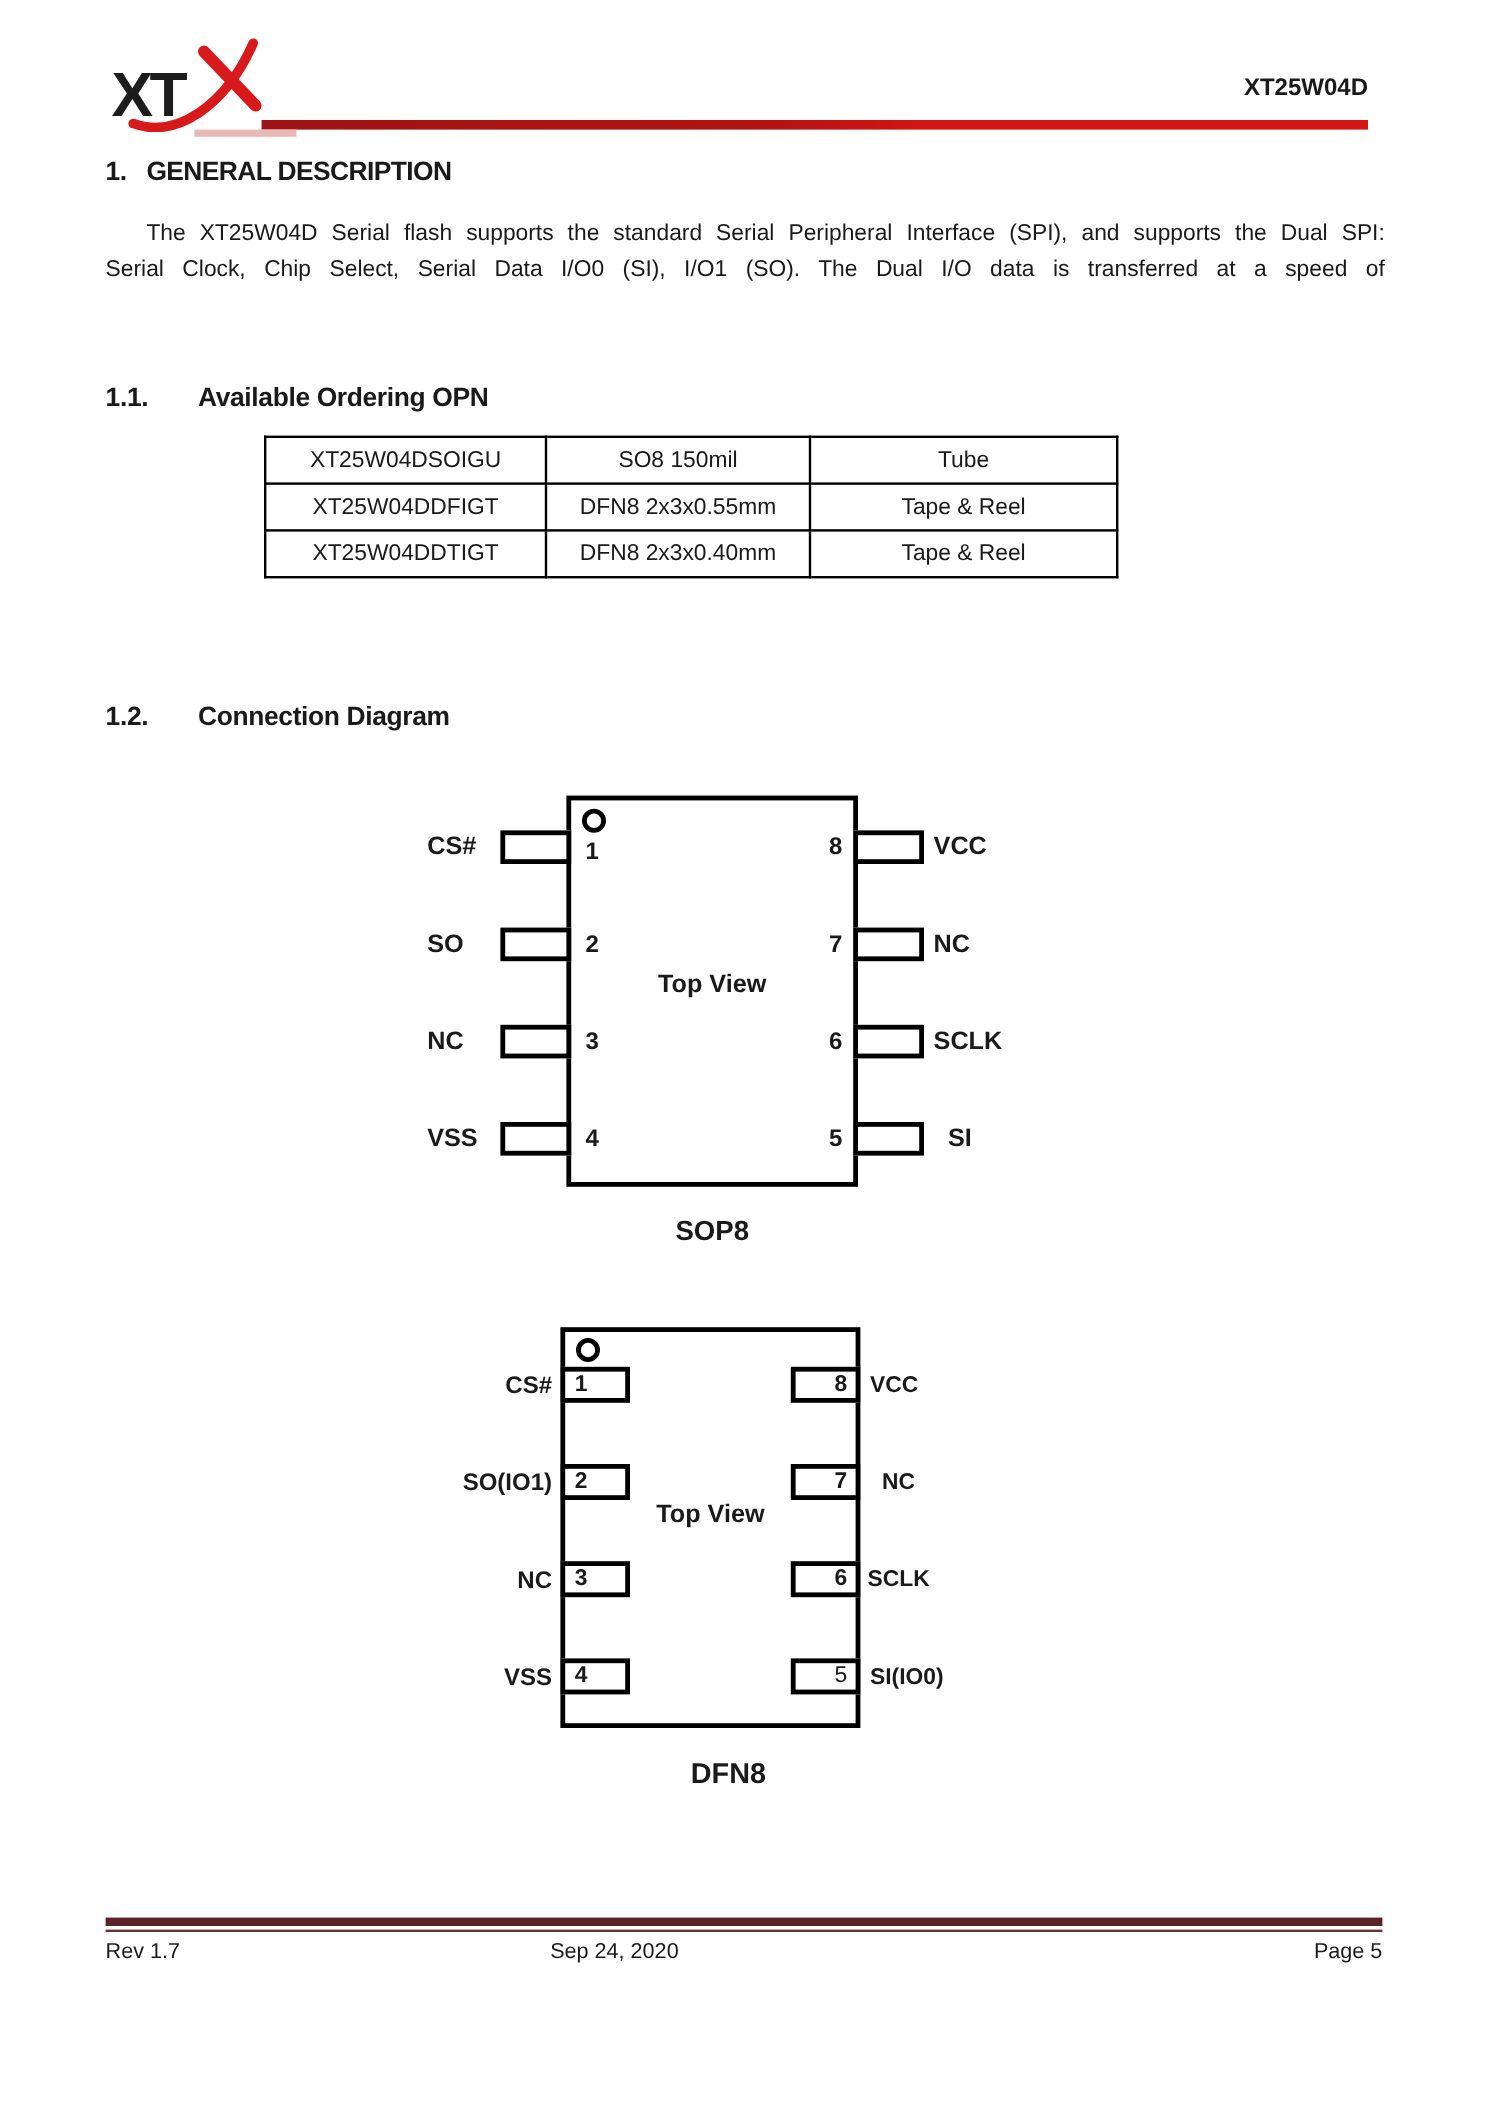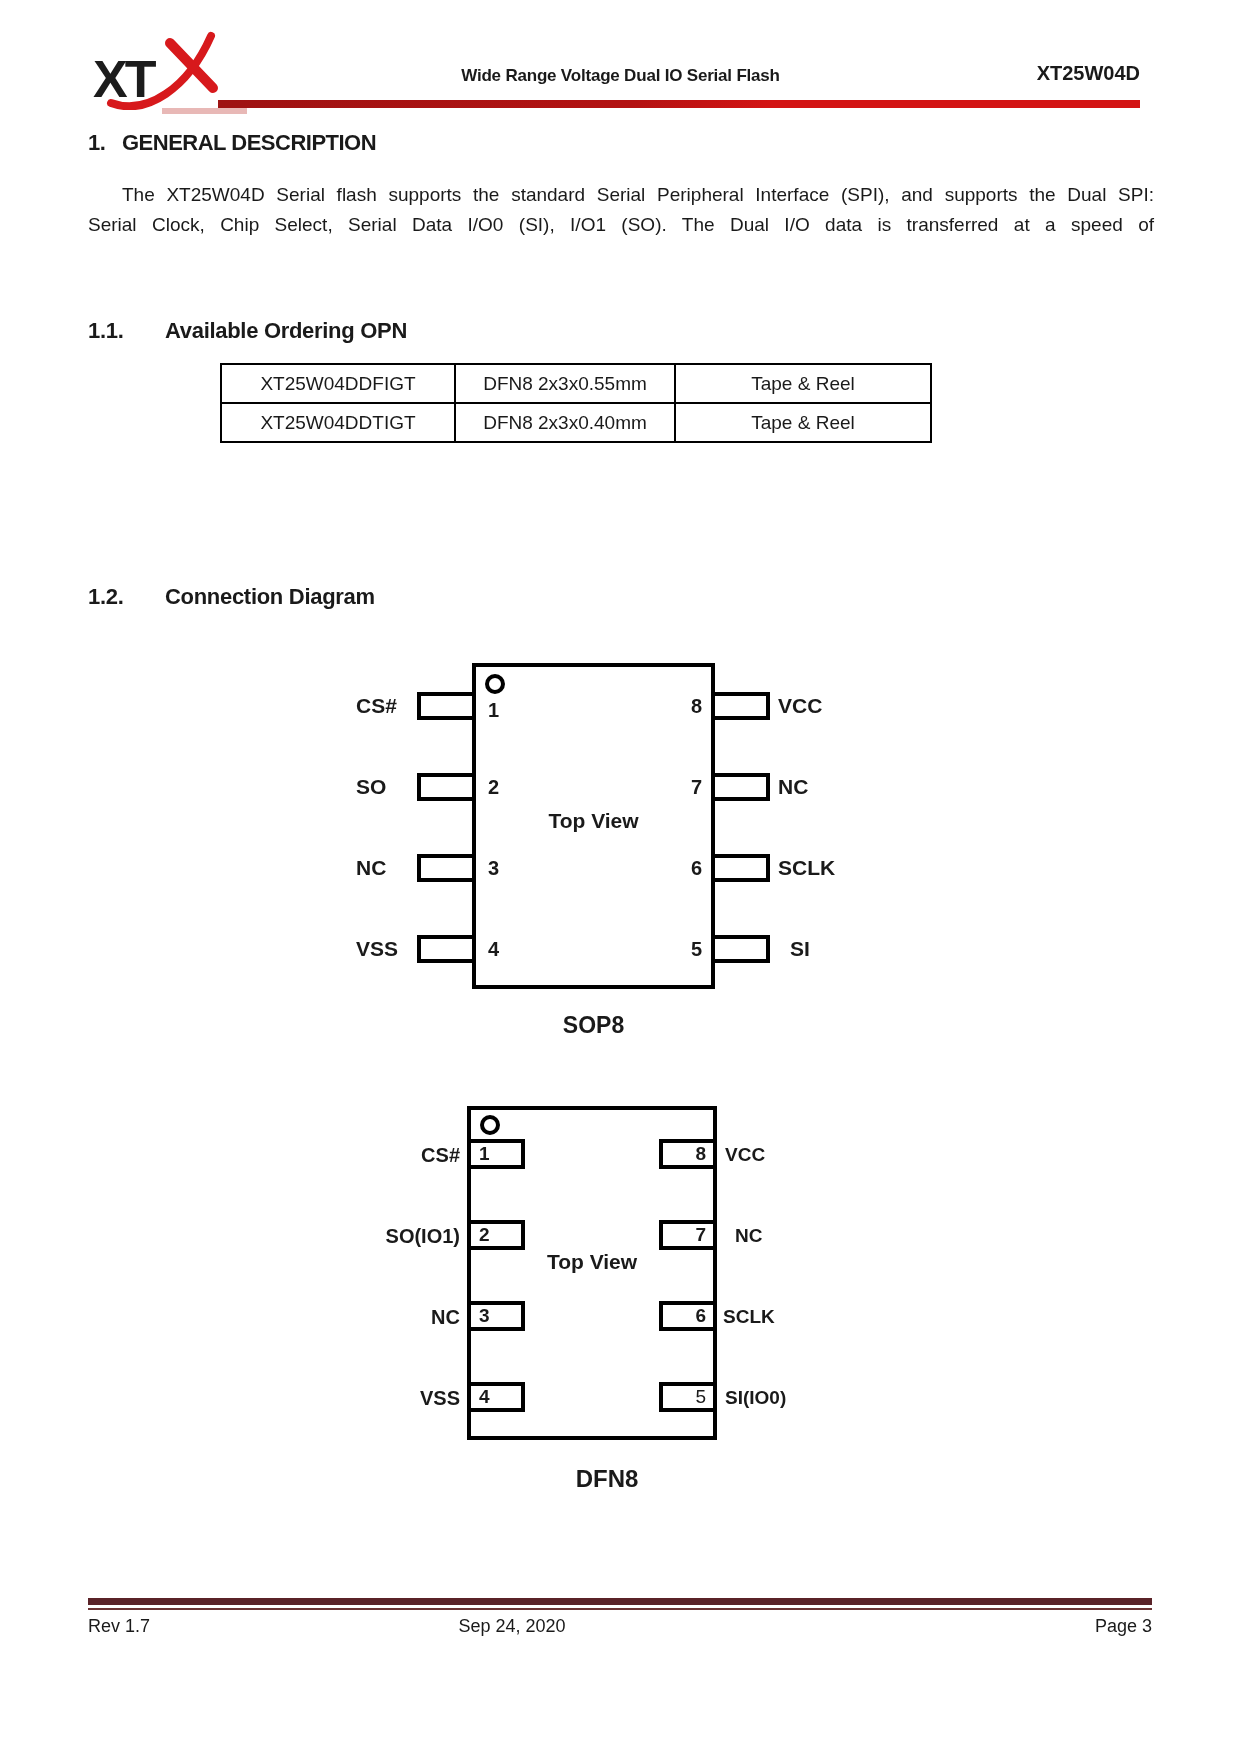--- a/index.html
+++ b/index.html
@@ -47,21 +47,20 @@
 <body>
 
 <div id="page">
 
   <svg class="abs" style="left:85px;top:26px;" width="150" height="84" viewBox="0 0 150 84">
     <path d="M 26,77 C 62,90 103,62 126,10" stroke="#d7191c" stroke-width="8" fill="none" stroke-linecap="round"></path>
     <path d="M 85,17 L 128,62" stroke="#d7191c" stroke-width="10" fill="none" stroke-linecap="round"></path>
     <text x="8" y="71" font-family="Liberation Sans, sans-serif" font-size="52" font-weight="bold" fill="#1c1c1c" letter-spacing="-3">XT</text>
   </svg>
 
-  <div class="abs doc-title">Wide Range Voltage Dual IO Serial Flash</div>
   <div class="abs part-number">XT25W04D</div>
   <div class="abs rule-red"></div>
   <div class="abs rule-pink"></div>
 
   <div class="abs h1">
     <span class="num">1.</span><span>GENERAL DESCRIPTION</span>
   </div>
 
   <div class="abs para-line indent" style="top:180px;">The XT25W04D Serial flash supports the standard Serial Peripheral Interface (SPI), and supports the Dual SPI:</div>
   <div class="abs para-line" style="top:210px;">Serial Clock, Chip Select, Serial Data I/O0 (SI), I/O1 (SO). The Dual I/O data is transferred at a speed of</div>
@@ -70,20 +69,25 @@
     <span class="num">1.1.</span><span>Available Ordering OPN</span>
   </div>
 
   <table class="opn-table">
     <colgroup>
         <col style="width:234px">
         <col style="width:220px">
         <col style="width:256px">
       </colgroup>
     <tbody>
+    <tr>
+      <td>XT25W04DSOIGU</td>
+      <td>SO8 150mil</td>
+      <td>Tube</td>
+    </tr>
     <tr>
       <td>XT25W04DDFIGT</td>
       <td>DFN8 2x3x0.55mm</td>
       <td>Tape &amp; Reel</td>
     </tr>
     <tr>
       <td>XT25W04DDTIGT</td>
       <td>DFN8 2x3x0.40mm</td>
       <td>Tape &amp; Reel</td>
     </tr>
@@ -163,15 +167,15 @@
   <div class="plabel" style="left:723px;top:1303px;line-height:28px;font-size:19px;">SCLK</div>
   <div class="plabel" style="left:725px;top:1384px;line-height:28px;font-size:19px;">SI(IO0)</div>
 
   <div class="topview" style="left:467px;top:1250px;width:250px;">Top View</div>
   <div class="chip-caption" style="left:482px;top:1465px;width:250px;font-size:24px;">DFN8</div>
 
   <div class="abs foot-bar"></div>
   <div class="abs foot-line"></div>
   <div class="abs foot-text" style="left:88px;">Rev 1.7</div>
   <div class="abs foot-text" style="left:4px;width:1016px;text-align:center;">Sep 24, 2020</div>
-  <div class="abs foot-text" style="left:852px;width:300px;text-align:right;">Page 3</div>
+  <div class="abs foot-text" style="left:852px;width:300px;text-align:right;">Page 5</div>
 
 </div>
 
 </body></html>

